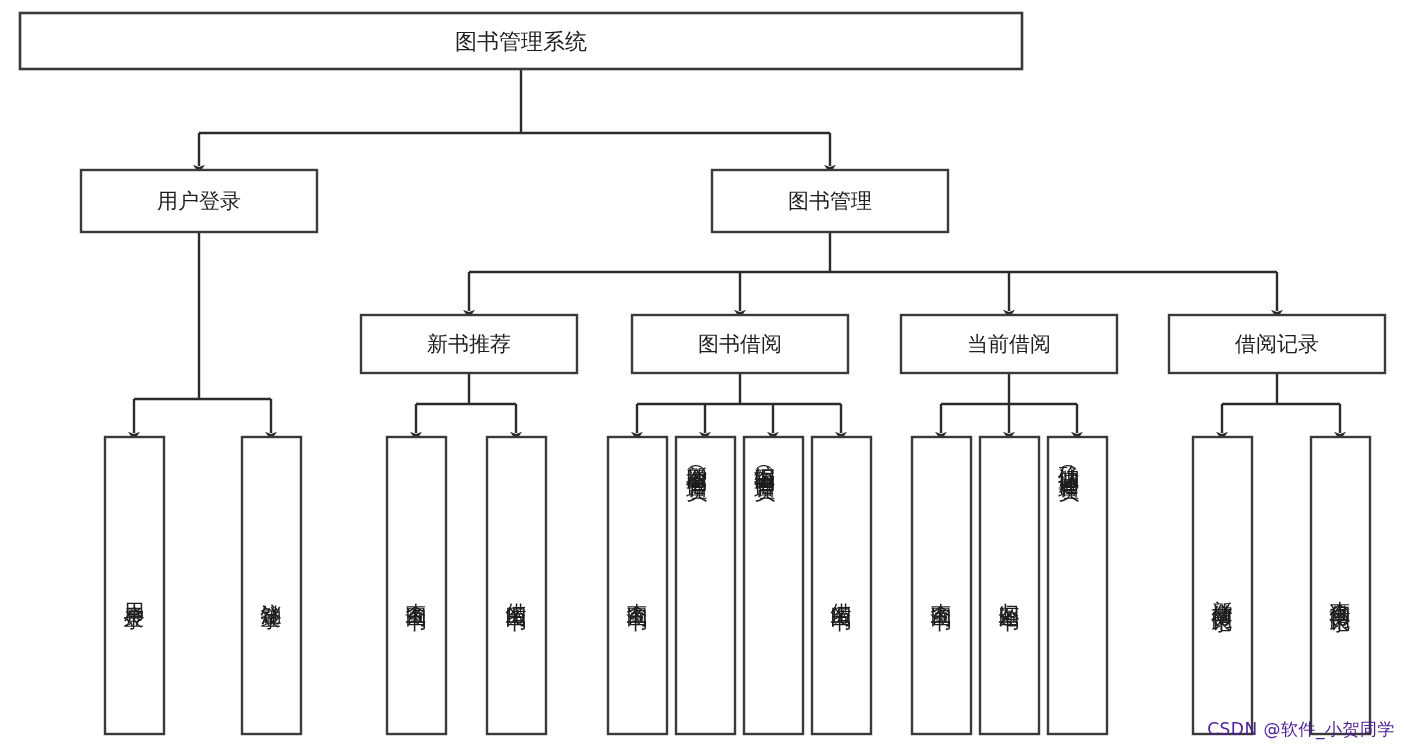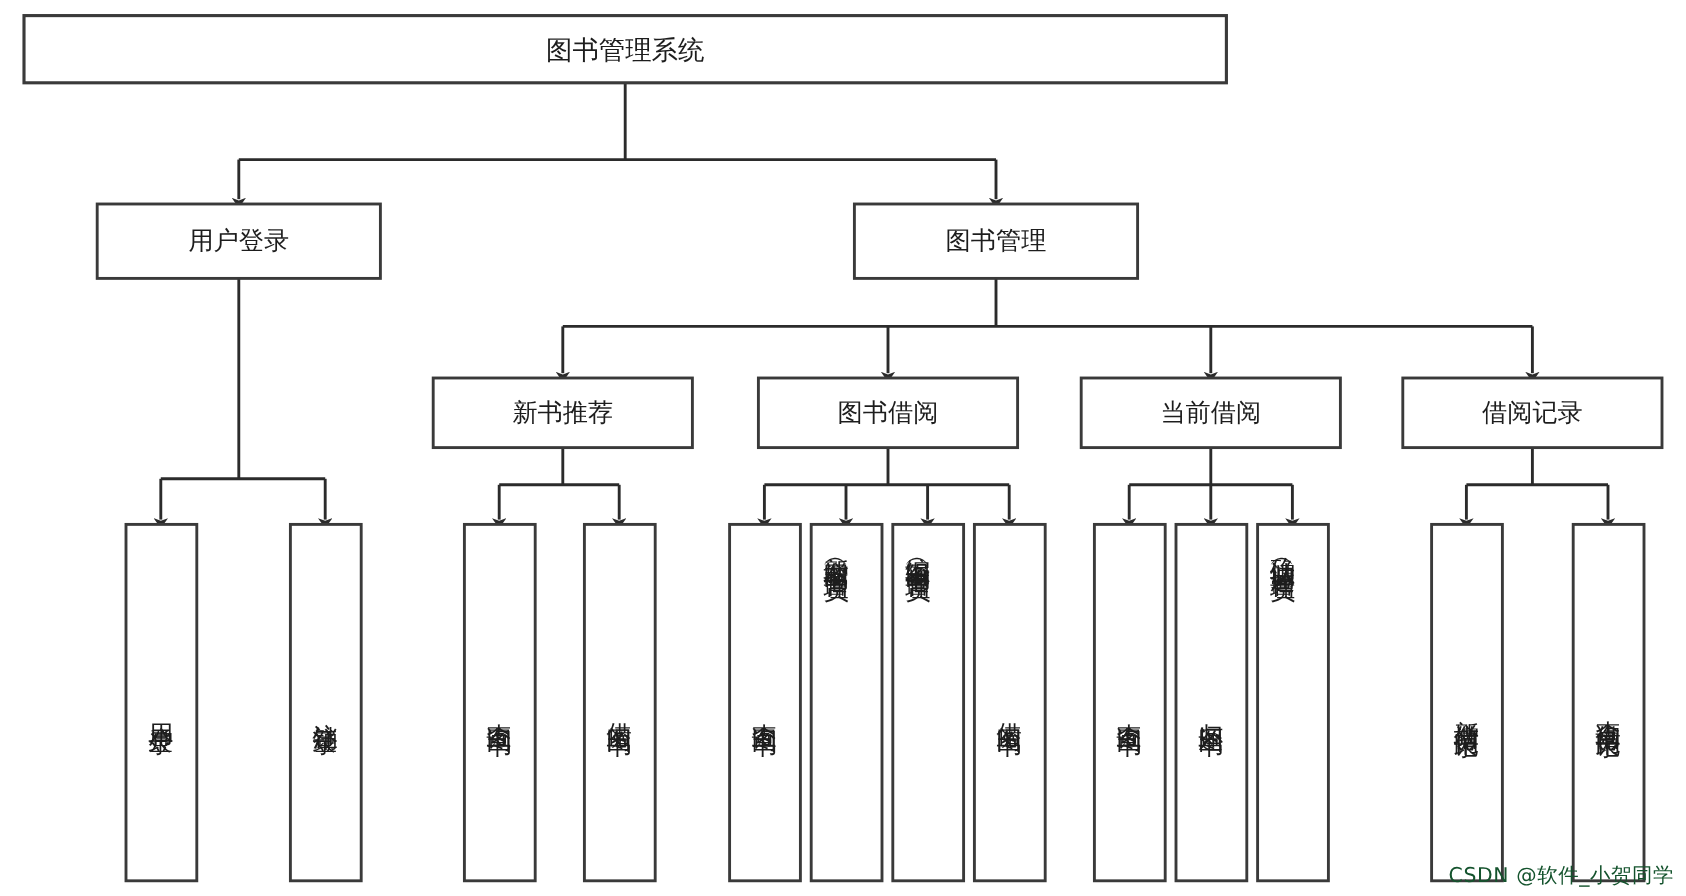--- a/index.html
+++ b/index.html
@@ -51,21 +51,21 @@
     stroke: #2b2b2b;
     stroke-width: 2.4;
     fill: none;
   }
   .watermark {
     position: absolute;
     right: 10px;
     bottom: 6px;
     font-family: "DejaVu Sans", "Liberation Sans", sans-serif;
     font-size: 17px;
-    color: #14532d;
+    color: #4c1d95;
     white-space: nowrap;
     letter-spacing: 0.5px;
   }
 </style>
 </head>
 <body>
 
 <svg id="diagram" viewBox="0 0 1405 747" xmlns="http://www.w3.org/2000/svg">
 
   <defs>

